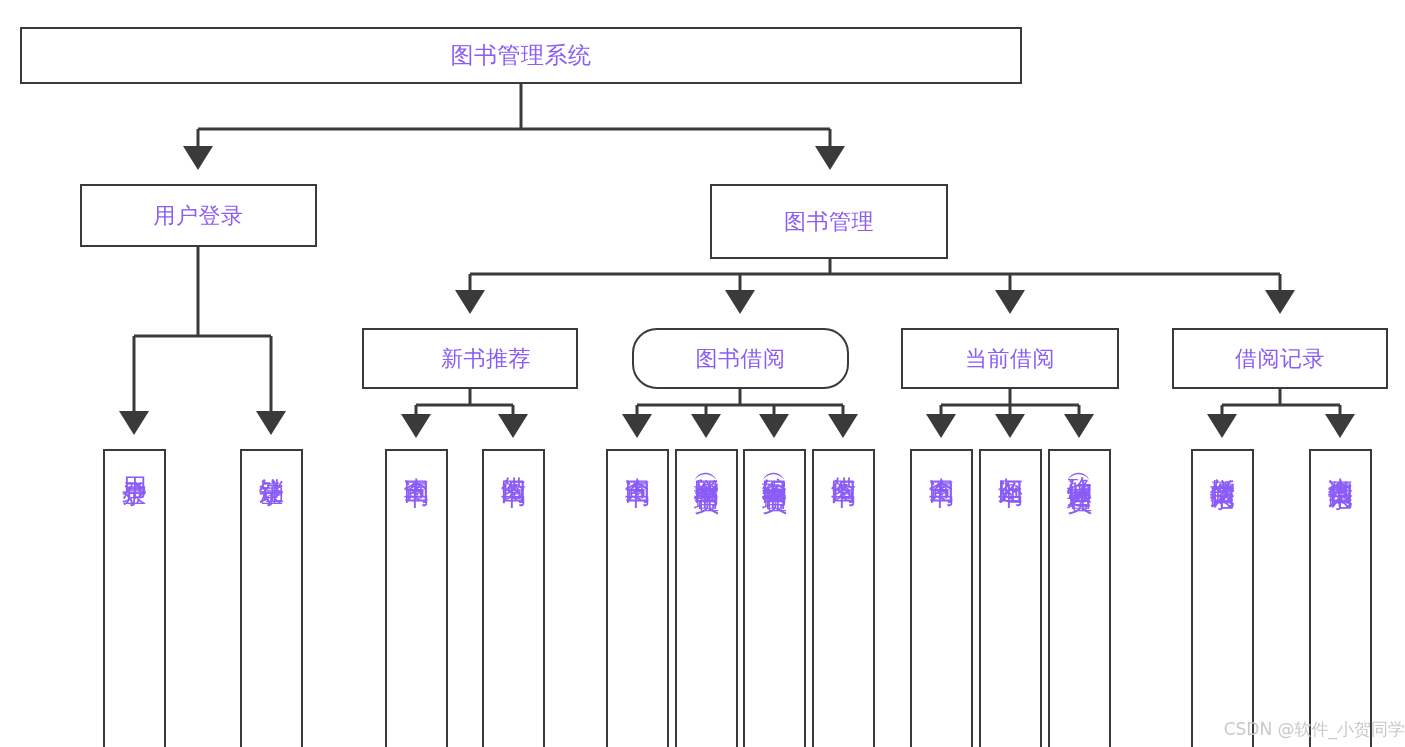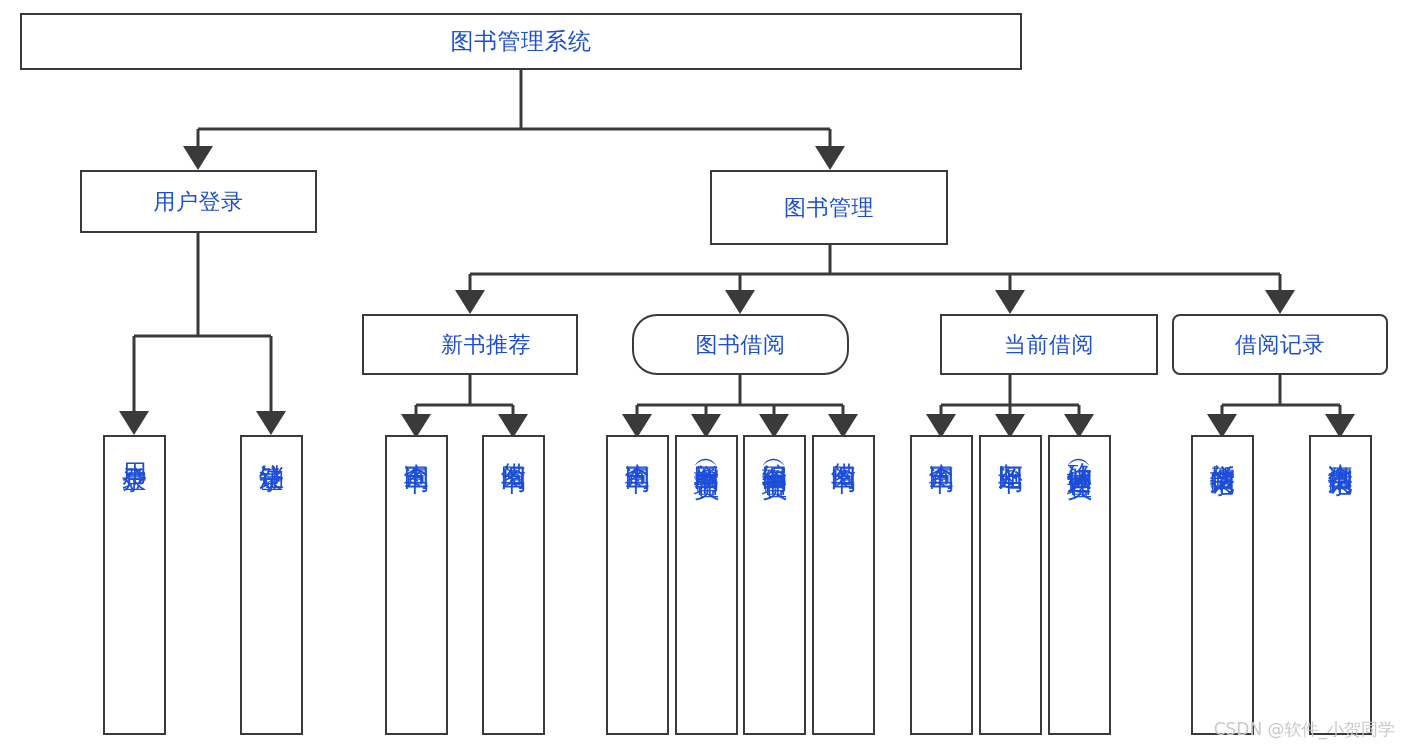--- a/index.html
+++ b/index.html
@@ -24,21 +24,22 @@
     pointer-events: none;
   }
   .node {
     position: absolute;
     box-sizing: border-box;
     border: 2.5px solid #3a3a3a;
     background: #ffffff;
     display: flex;
     align-items: center;
     justify-content: center;
-    color: #1d4ed8;
+    color: #8b5cf6;
+    margin-top: 14px;
   }
   .node-label {
     display: block;
     text-align: center;
     line-height: 1.18;
     letter-spacing: 0.5px;
   }
   
   .node.h .node-label {
     writing-mode: horizontal-tb;
@@ -54,21 +55,21 @@
   .node.v .node-label {
     writing-mode: vertical-rl;
     text-orientation: upright;
     font-size: 25px;
     line-height: 1.0;
     letter-spacing: 2px;
     white-space: nowrap;
   }
   .watermark {
     position: absolute;
-    right: 10px;
+    right: 0;
     bottom: 6px;
     font-size: 17px;
     color: #c9c9c9;
     white-space: nowrap;
     font-family: "DejaVu Sans", "Liberation Sans", sans-serif;
   }
 </style>
 </head>
 <body>
 
@@ -134,24 +135,24 @@
   <div class="node h" style="left:710px; top:170px; width:238px; height:75px;">
     <span class="node-label">图书管理</span>
   </div>
 
   <div class="node h" style="left:362px; top:314px; width:216px; height:61px;padding-left:32px;">
     <span class="node-label">新书推荐</span>
   </div>
   <div class="node h" style="left:632px; top:314px; width:217px; height:61px;border-radius:25px;">
     <span class="node-label">图书借阅</span>
   </div>
-  <div class="node h" style="left:940px; top:314px; width:218px; height:61px;">
+  <div class="node h" style="left:901px; top:314px; width:218px; height:61px;">
     <span class="node-label">当前借阅</span>
   </div>
-  <div class="node h" style="left:1172px; top:314px; width:216px; height:61px;border-radius:8px;">
+  <div class="node h" style="left:1172px; top:314px; width:216px; height:61px;">
     <span class="node-label">借阅记录</span>
   </div>
 
   <div class="node v" style="left:103px; top:435px; width:63px; height:300px;">
     <span class="node-label">用户登录</span>
   </div>
   <div class="node v" style="left:240px; top:435px; width:63px; height:300px;">
     <span class="node-label">注销登录</span>
   </div>
 

